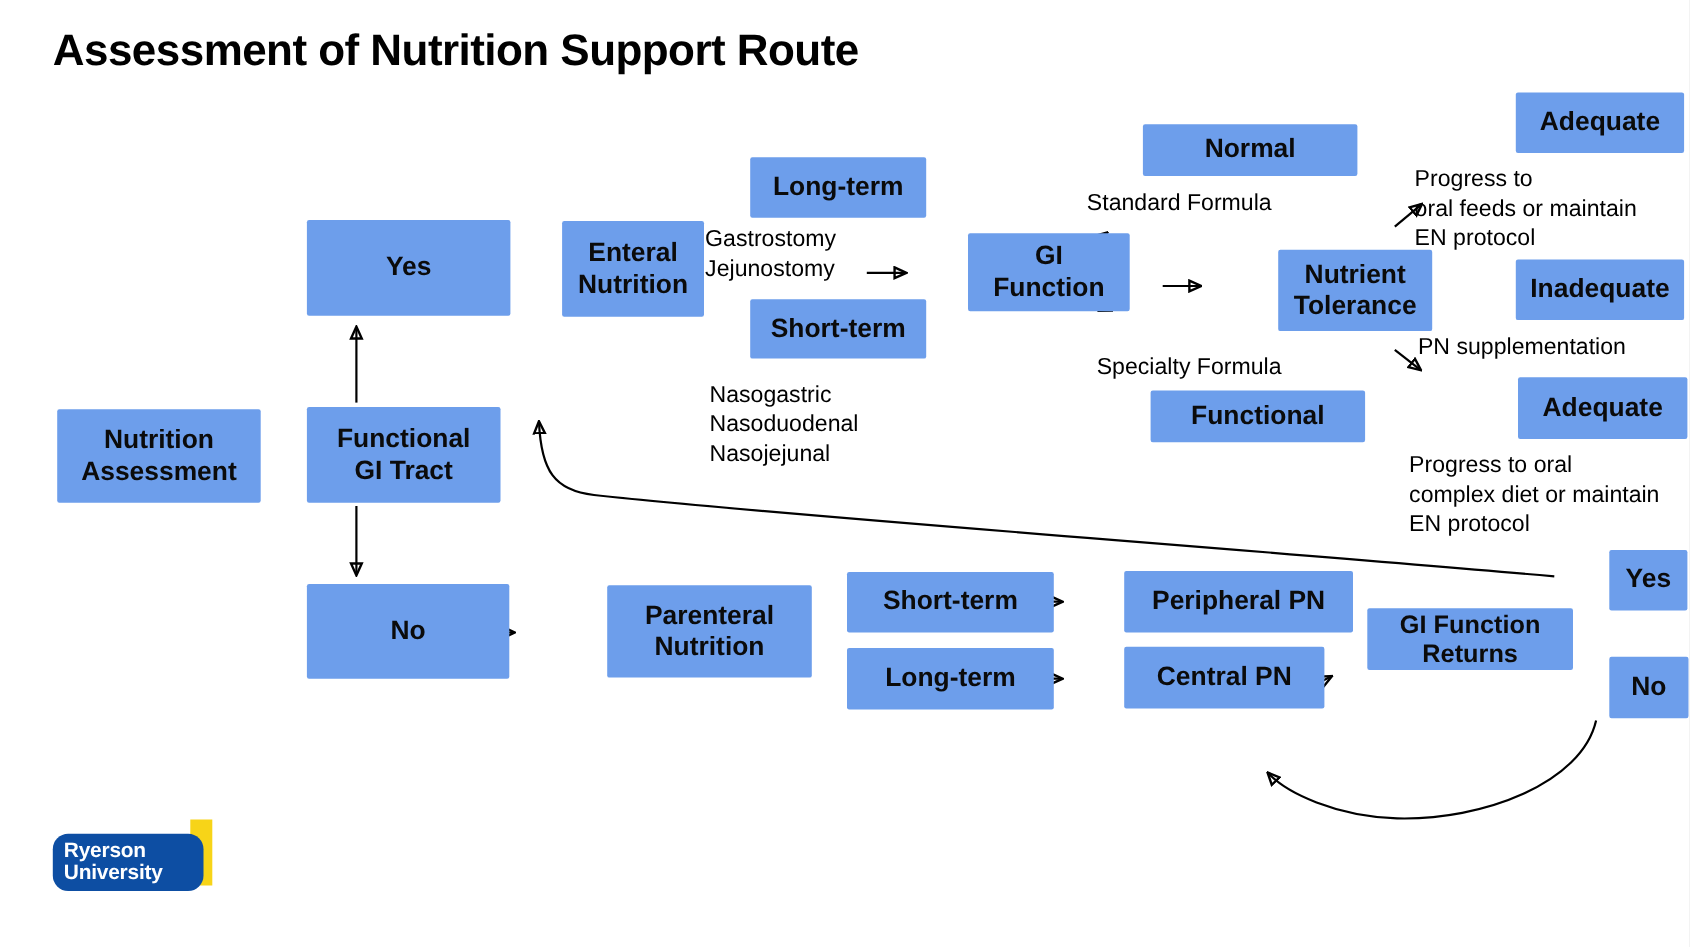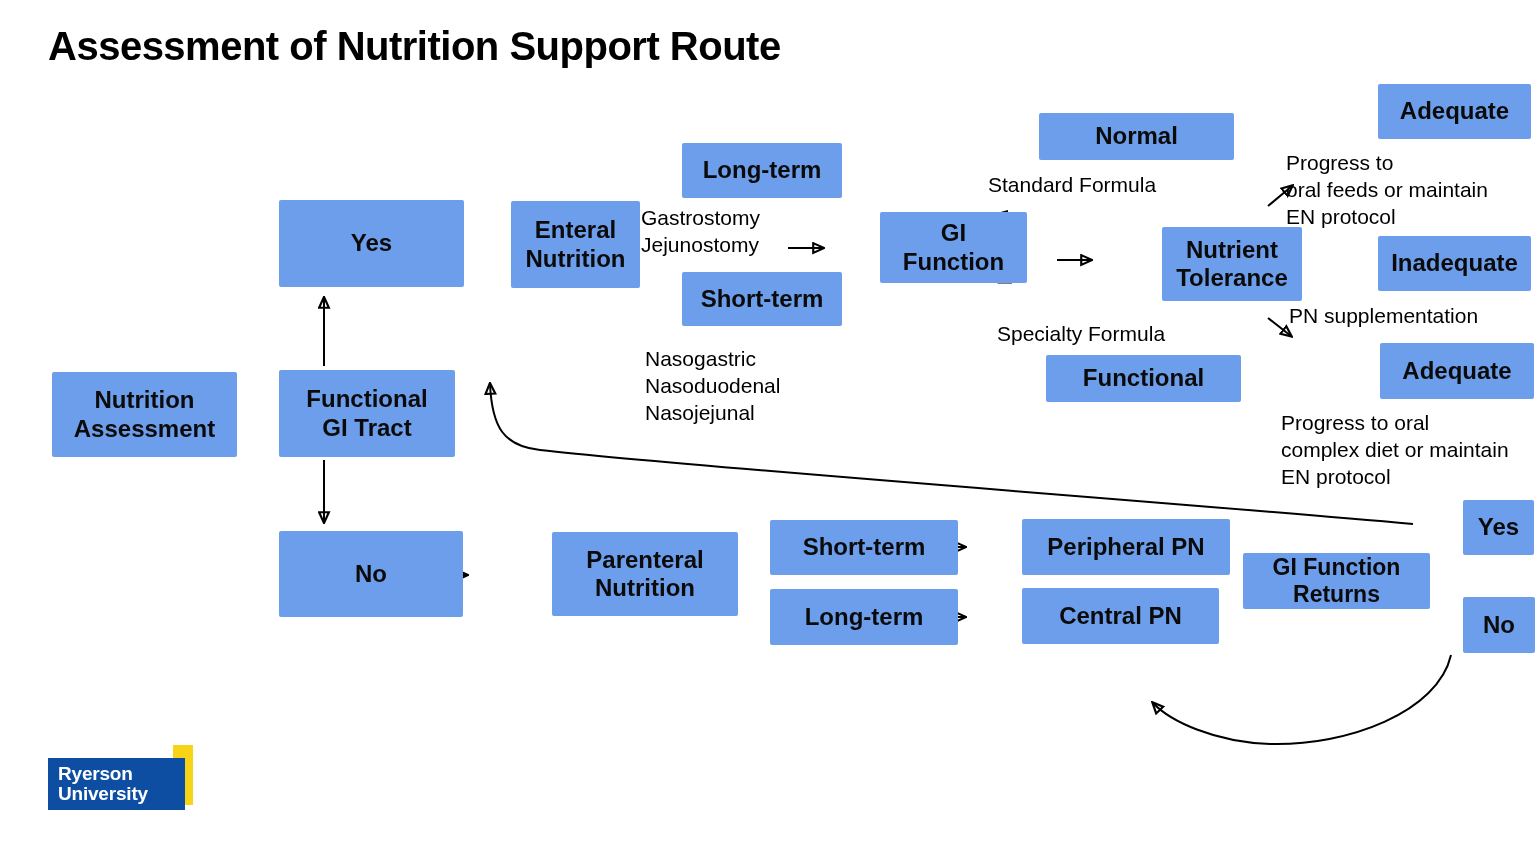--- a/index.html
+++ b/index.html
@@ -37,21 +37,21 @@
   .caption.center{text-align:left;}
   .arrows{position:absolute;left:0;top:0;pointer-events:none;}
   .arrows path, .arrows line{stroke:var(--arrow,#000);stroke-width:2;fill:none;}
   
   .logo-yellow{position:absolute;left:173px;top:745px;width:20px;height:60px;background:var(--logo-yellow,#f7d418);}
   .logo-blue{
     position:absolute;left:48px;top:758px;width:137px;height:52px;
     background:var(--logo-blue,#0d4ea3);
     color:#fff;font-weight:bold;font-size:19px;line-height:20px;
     display:flex;flex-direction:column;justify-content:center;
-    padding-left:10px;box-sizing:border-box;letter-spacing:-.2px;
+    padding-left:10px;box-sizing:border-box;letter-spacing:-.2px;border-radius:14px;
   }
 </style>
 </head>
 <body>
 
 <div class="canvas">
 
   <h1 class="title">Assessment of Nutrition Support Route</h1>
 
   <svg class="arrows" width="1536" height="861" viewBox="0 0 1536 861">
@@ -138,21 +138,21 @@
     </div>
   <div class="box" style="left:723px;top:520px;width:188px;height:55px">
       <span class="lbl">Short-term</span>
     </div>
   <div class="box" style="left:723px;top:589px;width:188px;height:56px">
       <span class="lbl">Long-term</span>
     </div>
   <div class="box" style="left:975px;top:519px;width:208px;height:56px">
       <span class="lbl">Peripheral PN</span>
     </div>
-  <div class="box" style="left:975px;top:588px;width:197px;height:56px">
+  <div class="box" style="left:975px;top:588px;width:182px;height:56px">
       <span class="lbl">Central PN</span>
     </div>
   <div class="box" style="left:1196px;top:553px;width:187px;height:56px">
       <span class="lbl" style="font-size:23px">GI Function
 Returns</span>
     </div>
   <div class="box" style="left:1416px;top:500px;width:71px;height:55px">
       <span class="lbl">Yes</span>
     </div>
   <div class="box" style="left:1416px;top:597px;width:72px;height:56px">

